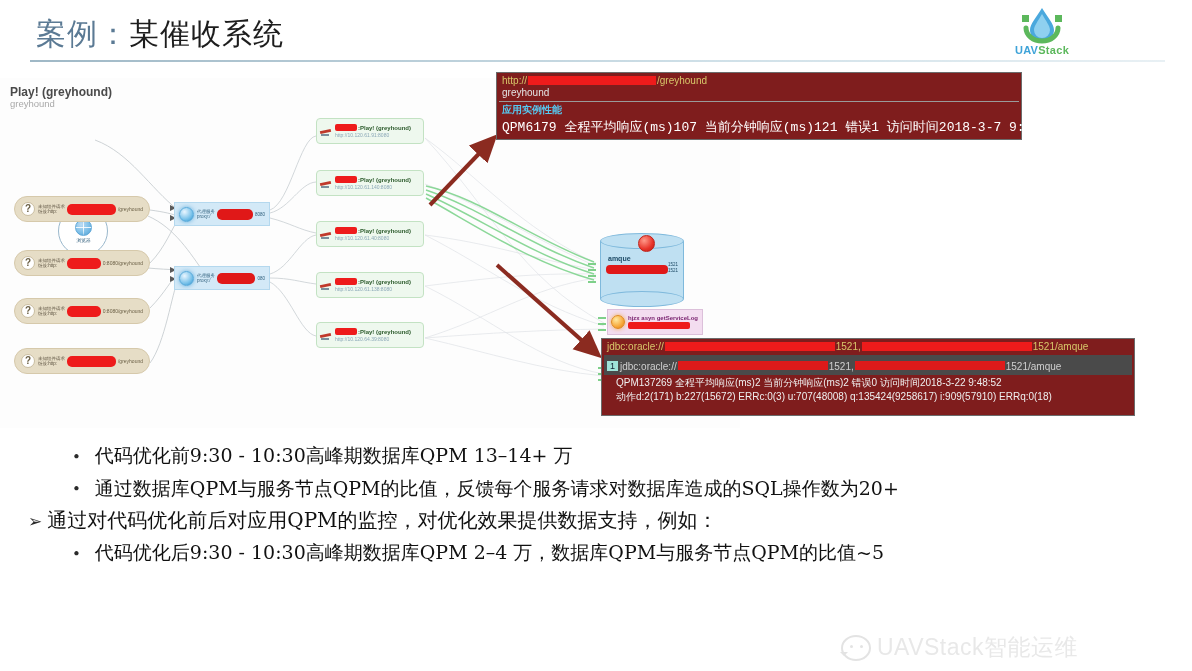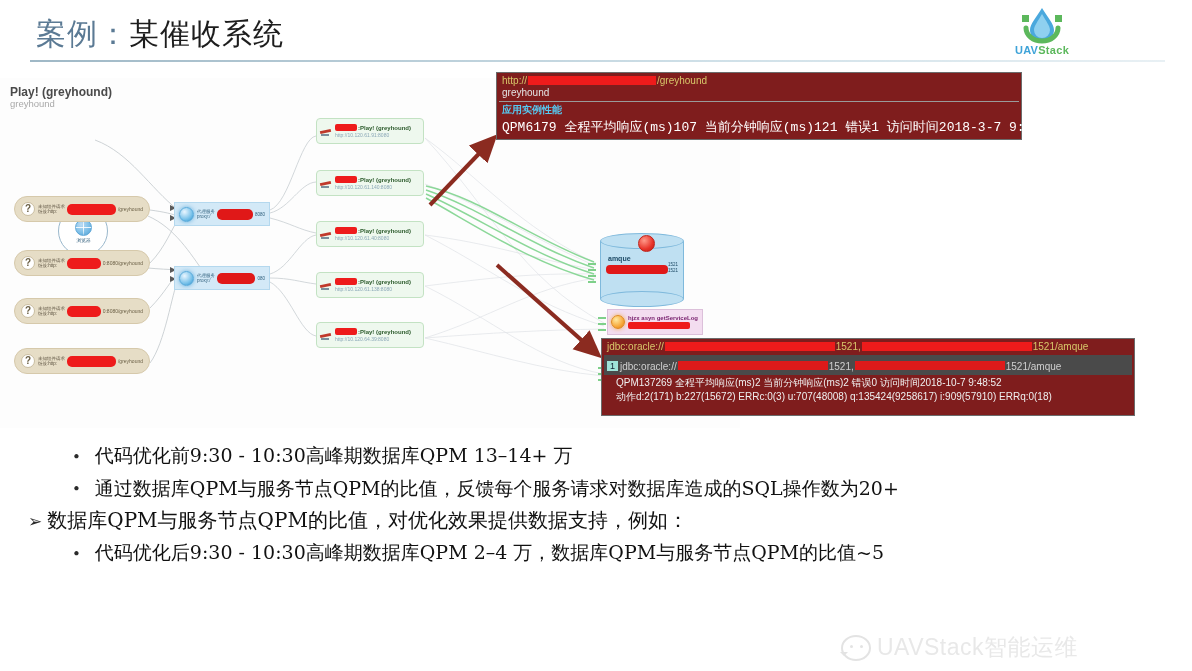--- a/index.html
+++ b/index.html
@@ -468,33 +468,33 @@
         <span>jdbc:oracle://</span>
         <span class="redbar" style="width:170px;"></span>
         <span>1521,</span>
         <span class="redbar" style="width:170px;"></span>
         <span>1521/amque</span>
       </div>
     </div>
     <div class="row-hl">
       <span class="idx">1</span><span class="u2">jdbc:oracle://</span><span class="redbar" style="width:150px;"></span><span class="u2">1521,</span><span class="redbar" style="width:150px;"></span><span class="u2">1521/amque</span>
     </div>
-    <div class="metrics2">QPM137269  全程平均响应(ms)2  当前分钟响应(ms)2  错误0  访问时间2018-10-7 9:48:52</div>
+    <div class="metrics2">QPM137269  全程平均响应(ms)2  当前分钟响应(ms)2  错误0  访问时间2018-3-22 9:48:52</div>
     <div class="metrics3">动作d:2(171) b:227(15672) ERRc:0(3) u:707(48008) q:135424(9258617) i:909(57910) ERRq:0(18)</div>
   </div>
 
   <div id="bullets">
     <div class="lvl2">
       <span class="dot">•</span><span>代码优化前9:30 - 10:30高峰期数据库QPM 13–14+ 万</span>
     </div>
     <div class="lvl2">
       <span class="dot">•</span><span>通过数据库QPM与服务节点QPM的比值，反馈每个服务请求对数据库造成的SQL操作数为20+</span>
     </div>
     <div class="lvl1">
-      <span class="arrow">➢</span><span>数据库QPM与服务节点QPM的比值，对优化效果提供数据支持，例如：</span>
+      <span class="arrow">➢</span><span>通过对代码优化前后对应用QPM的监控，对优化效果提供数据支持，例如：</span>
     </div>
     <div class="lvl2">
       <span class="dot">•</span><span>代码优化后9:30 - 10:30高峰期数据库QPM 2–4 万，数据库QPM与服务节点QPM的比值~5</span>
     </div>
   </div>
 
   <div id="watermark">
     <div class="wx">
       <div class="eye e1"></div>
       <div class="eye e2"></div>

